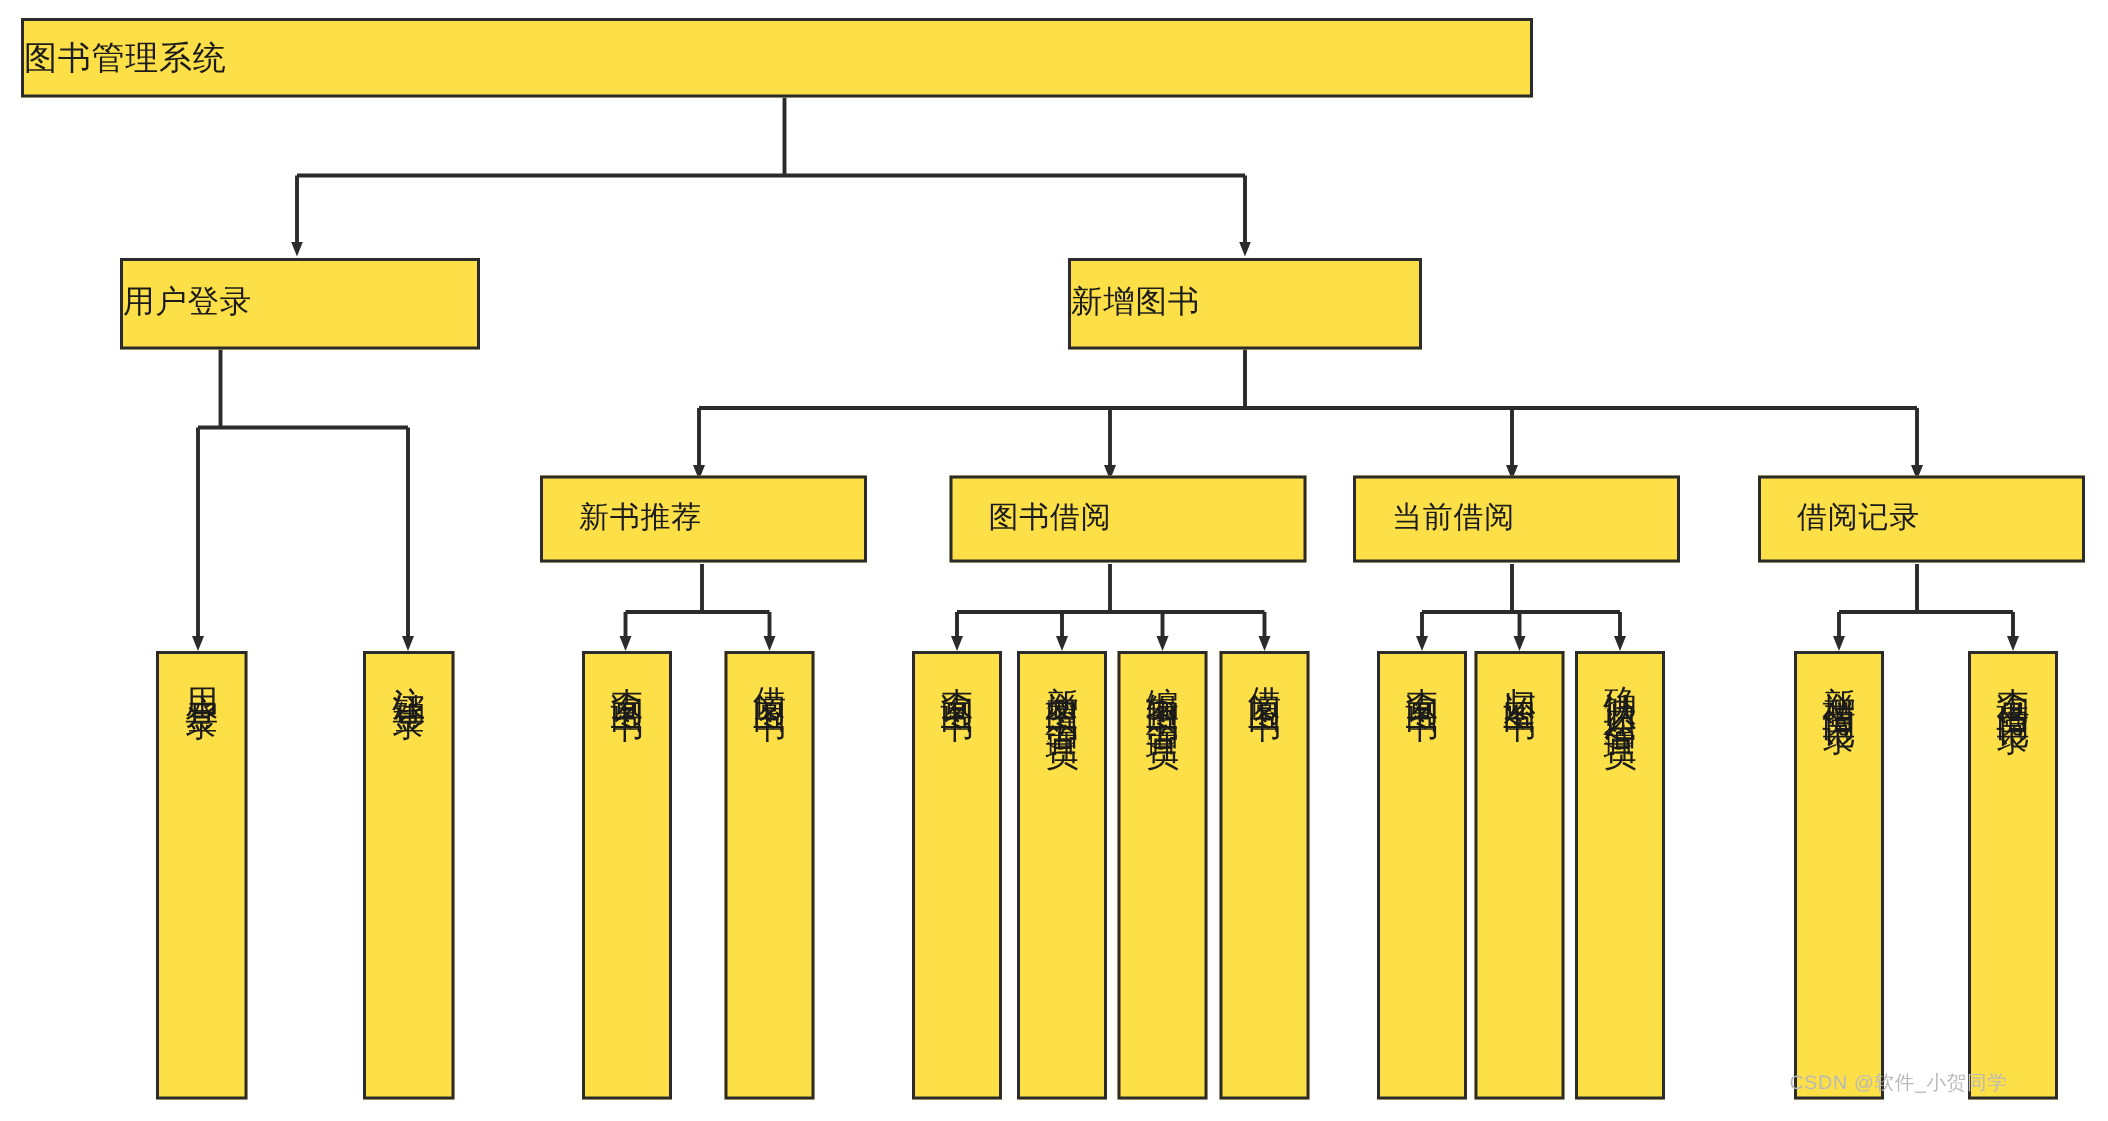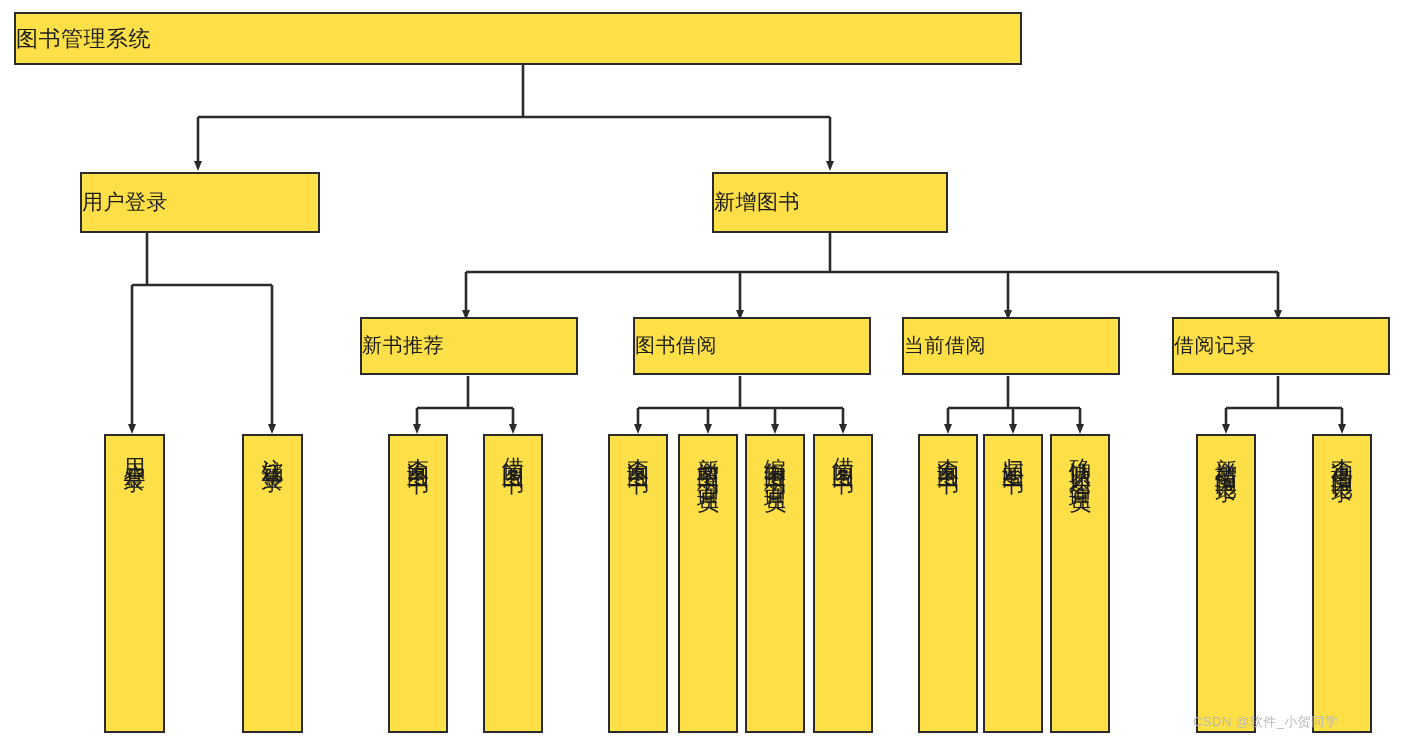--- a/index.html
+++ b/index.html
@@ -42,20 +42,21 @@
     letter-spacing: 0.5px;
   }
   .node.root {
     font-size: 22px;
   }
   .node.lvl2 {
     font-size: 21px;
   }
   .node.lvl3 {
     font-size: 20px;
+    padding-left: 24px;
   }
   .node.leaf {
     writing-mode: vertical-rl;
     text-orientation: upright;
     font-size: 22px;
     letter-spacing: 5px;
     padding: 4px 0;
     white-space: nowrap;
   }
   .node.leaf .vtext {

